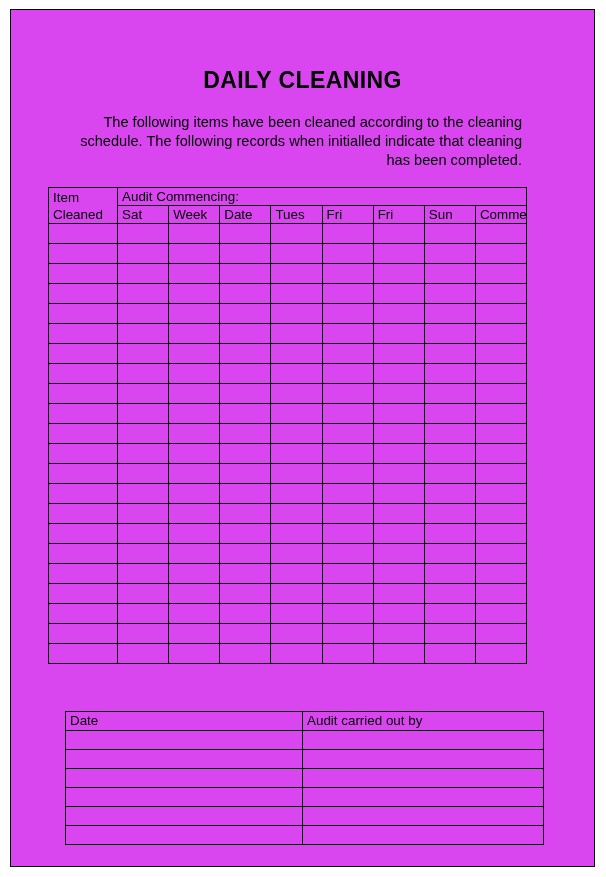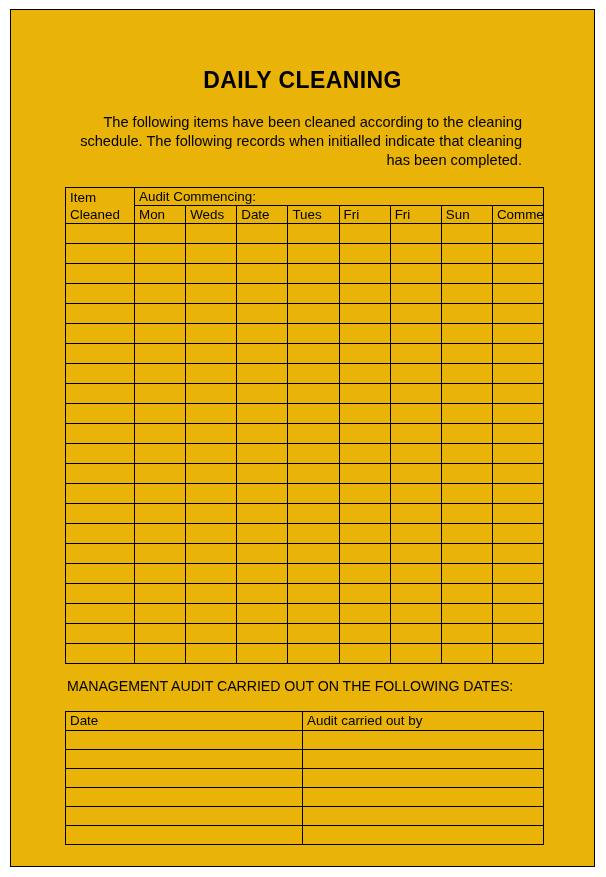--- a/index.html
+++ b/index.html
@@ -16,21 +16,21 @@
   }
 
   .page {
     position: absolute;
     left: 10px;
     top: 9px;
     width: 585px;
     height: 858px;
     border: 1px solid #000000;
     box-sizing: border-box;
-    background: #eab308;
+    background: #d946ef;
   }
 
   .page-title {
     position: absolute;
     left: 0;
     top: 57px;
     width: 100%;
     text-align: center;
     font-size: 23px;
     font-weight: bold;
@@ -44,21 +44,21 @@
     top: 103px;
     width: 455px;
     font-size: 14.6px;
     line-height: 19px;
     text-align: right;
   }
 
   
   .cleaning-table {
     position: absolute;
-    left: 54px;
+    left: 37px;
     top: 177px;
     width: 479px;
     border-collapse: collapse;
     table-layout: fixed;
   }
   .cleaning-table td {
     border: 1px solid #000000;
     font-size: 13.4px;
     padding: 0 0 0 4px;
     height: 17px;
@@ -120,22 +120,22 @@
   <table class="cleaning-table">
     <tbody>
       <tr>
         <td class="col-item" rowspan="2">
           <span>Item</span><br>
           <span>Cleaned</span>
         </td>
         <td colspan="8">Audit Commencing:</td>
       </tr>
       <tr>
-        <td class="col-day">Mon</td>
-        <td class="col-day">Weds</td>
+        <td class="col-day">Sat</td>
+        <td class="col-day">Week</td>
         <td class="col-day">Date</td>
         <td class="col-thurs">Tues</td>
         <td class="col-day">Fri</td>
         <td class="col-day">Fri</td>
         <td class="col-day">Sun</td>
         <td class="col-comments">Comments</td>
       </tr>
     <tr>
           <td class="col-item body-cell"></td>
           <td class="col-day body-cell"></td>
@@ -374,21 +374,20 @@
           <td class="col-day body-cell"></td>
           <td class="col-thurs body-cell"></td>
           <td class="col-day body-cell"></td>
           <td class="col-day body-cell"></td>
           <td class="col-day body-cell"></td>
           <td class="col-comments body-cell"></td>
         </tr>
       </tbody>
   </table>
 
-  <div class="audit-heading">MANAGEMENT AUDIT CARRIED OUT ON THE FOLLOWING DATES:</div>
 
   <table class="audit-table">
     <tbody>
       <tr>
         <td class="audit-col-date">Date</td>
         <td class="audit-col-by">Audit carried out by</td>
       </tr>
     <tr>
           <td class="audit-col-date"></td>
           <td class="audit-col-by"></td>

